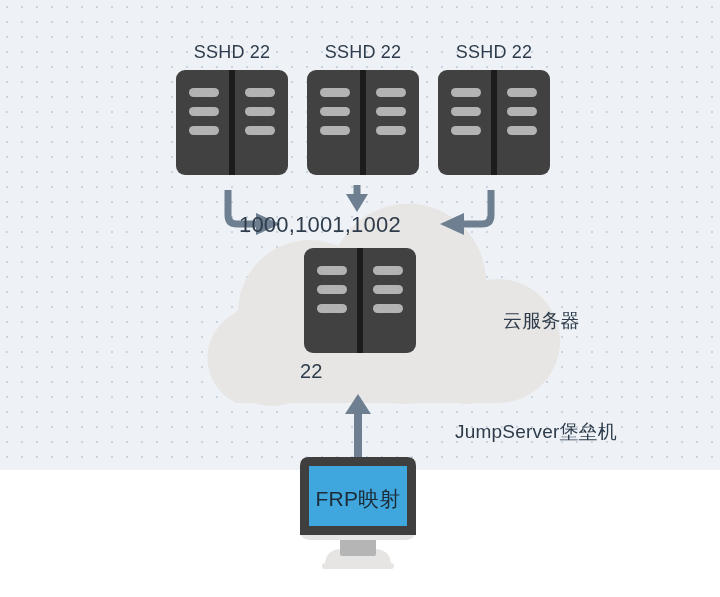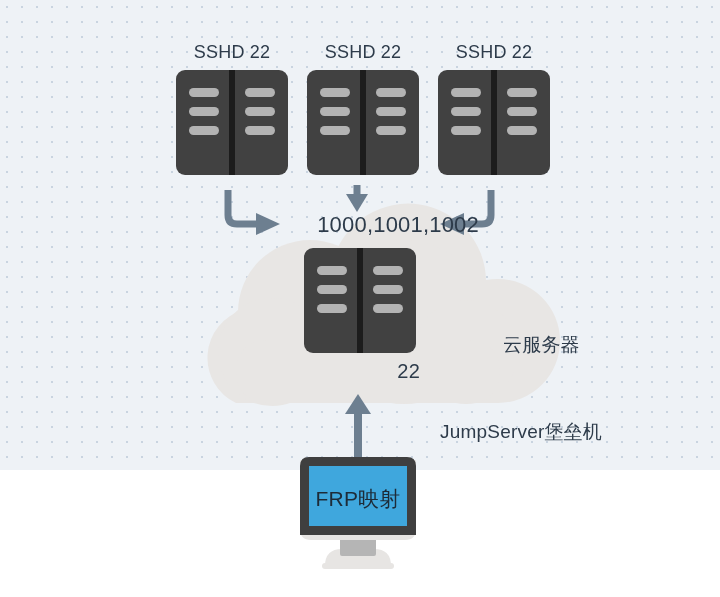--- a/index.html
+++ b/index.html
@@ -40,26 +40,26 @@
     white-space: nowrap;
     letter-spacing: .2px;
   }
   .lbl-sshd {
     font-size: 18px;
     text-align: center;
     width: 140px;
   }
   .lbl-ports {
     font-size: 22px;
-    text-align: right;
+    text-align: left;
     width: 240px;
   }
   .lbl-22 {
     font-size: 20px;
-    text-align: right;
+    text-align: left;
     width: 120px;
   }
   .lbl-side {
     font-size: 19px;
   }
   .lbl-screen {
     font-size: 21px;
     color: #1d2b38;
     text-align: center;
     width: 140px;
@@ -144,20 +144,20 @@
 
     <div class="lbl lbl-sshd" style="left:162px; top:42px;">SSHD 22</div>
     <div class="lbl lbl-sshd" style="left:293px; top:42px;">SSHD 22</div>
     <div class="lbl lbl-sshd" style="left:424px; top:42px;">SSHD 22</div>
 
     <div class="lbl lbl-ports" style="left:239px; top:212px;">1000,1001,1002</div>
 
 
     <div class="lbl lbl-22" style="left:300px; top:360px;">22</div>
 
-    <div class="lbl lbl-side" style="left:503px; top:308px;margin-top:24px;">云服务器</div>
+    <div class="lbl lbl-side" style="left:503px; top:308px;">云服务器</div>
 
-    <div class="lbl lbl-side" style="left:440px; top:419px;">JumpServer堡垒机</div>
+    <div class="lbl lbl-side" style="left:455px; top:419px;">JumpServer堡垒机</div>
 
     <div class="lbl lbl-screen" style="left:288px; top:485px;">FRP映射</div>
   </div>
 
 </div>
 
 </body></html>

